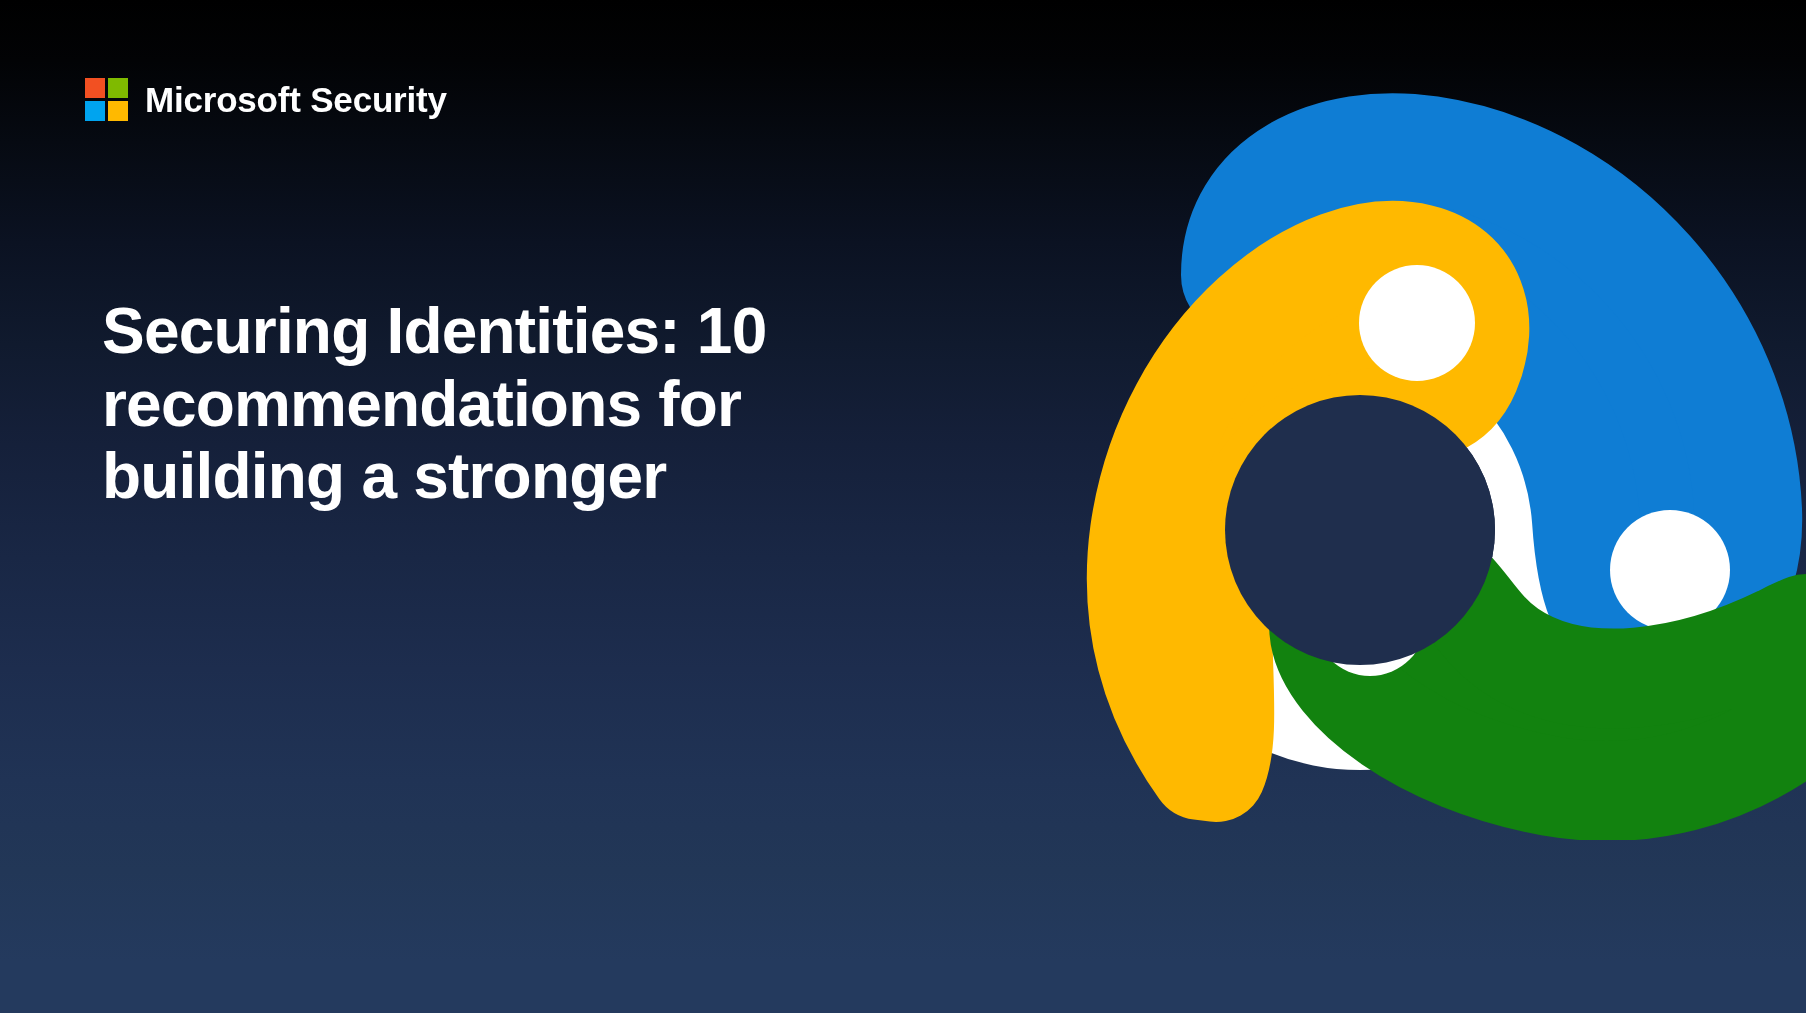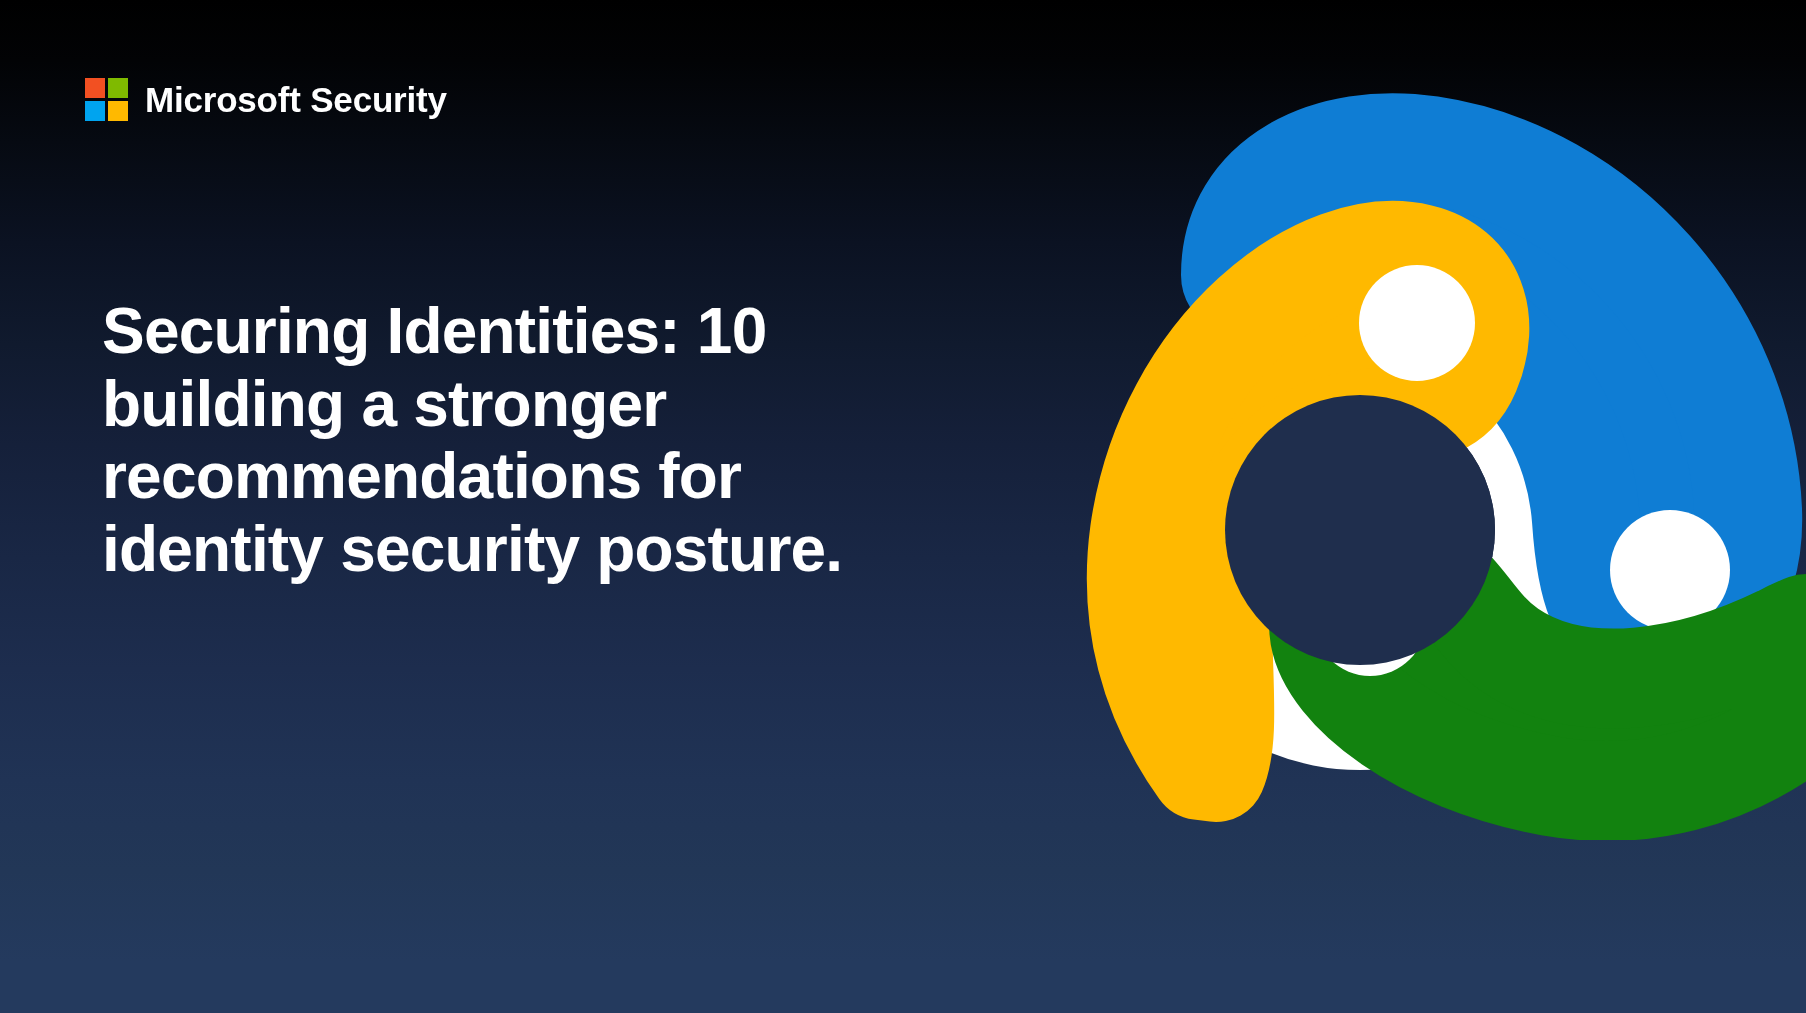--- a/index.html
+++ b/index.html
@@ -100,23 +100,22 @@
       <span class="ms-sq" style="background:#F25022"></span>
       <span class="ms-sq" style="background:#7FBA00"></span>
       <span class="ms-sq" style="background:#00A4EF"></span>
       <span class="ms-sq" style="background:#FFB900"></span>
     </div>
     <div class="brand-name">Microsoft Security</div>
   </div>
 
   <h1 class="headline" style="color: rgb(255, 255, 255);">
     <span class="ln">Securing Identities: 10</span>
+    <span class="ln">recommendations for</span>
     <span class="ln">building a stronger</span>
-    <span class="ln">recommendations for</span>
-    <span class="ln">identity security posture.</span>
   </h1>
 
   <div class="graphic">
     <svg viewBox="0 0 906 760" xmlns="http://www.w3.org/2000/svg">
       <defs>
 
         <mask id="ringMask">
           <rect x="0" y="0" width="906" height="760" fill="black"></rect>
           <circle cx="460" cy="450" r="240" fill="white"></circle>
           <circle cx="460" cy="450" r="135" fill="black"></circle>

